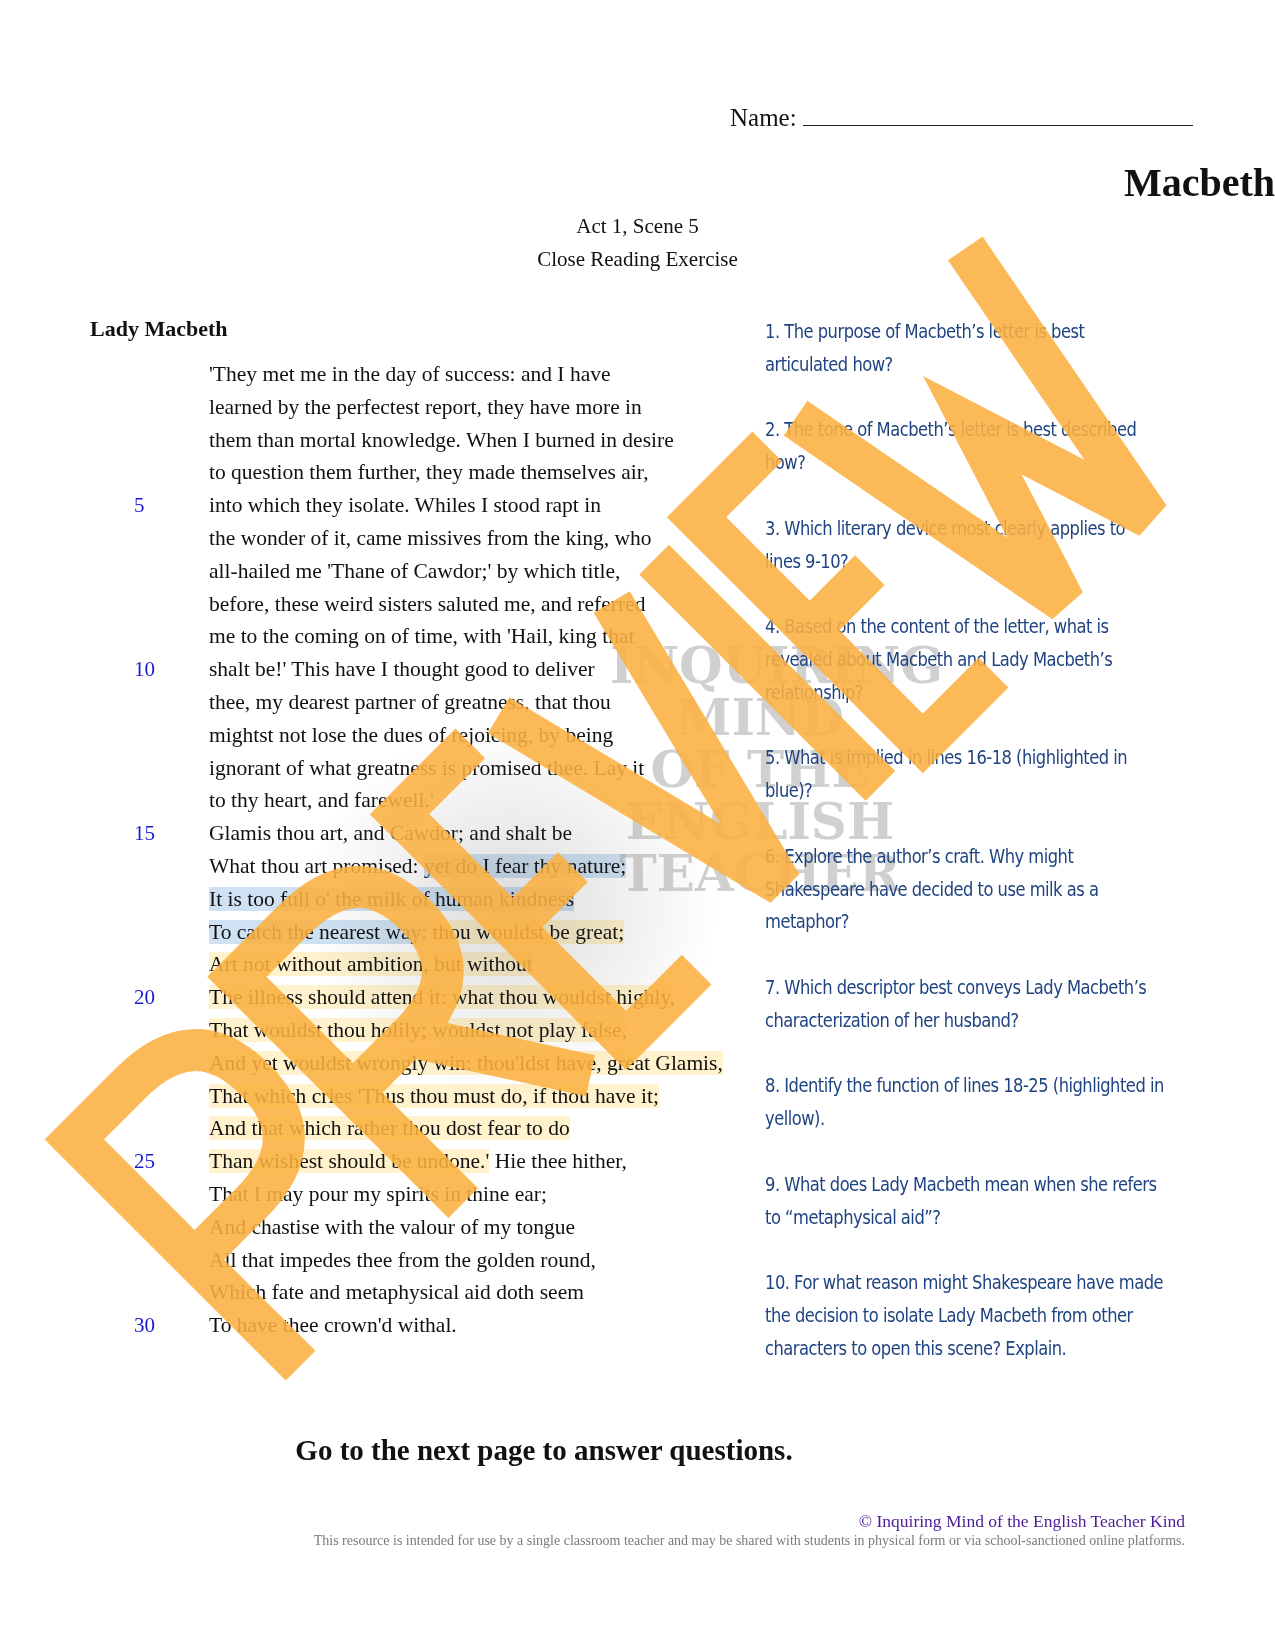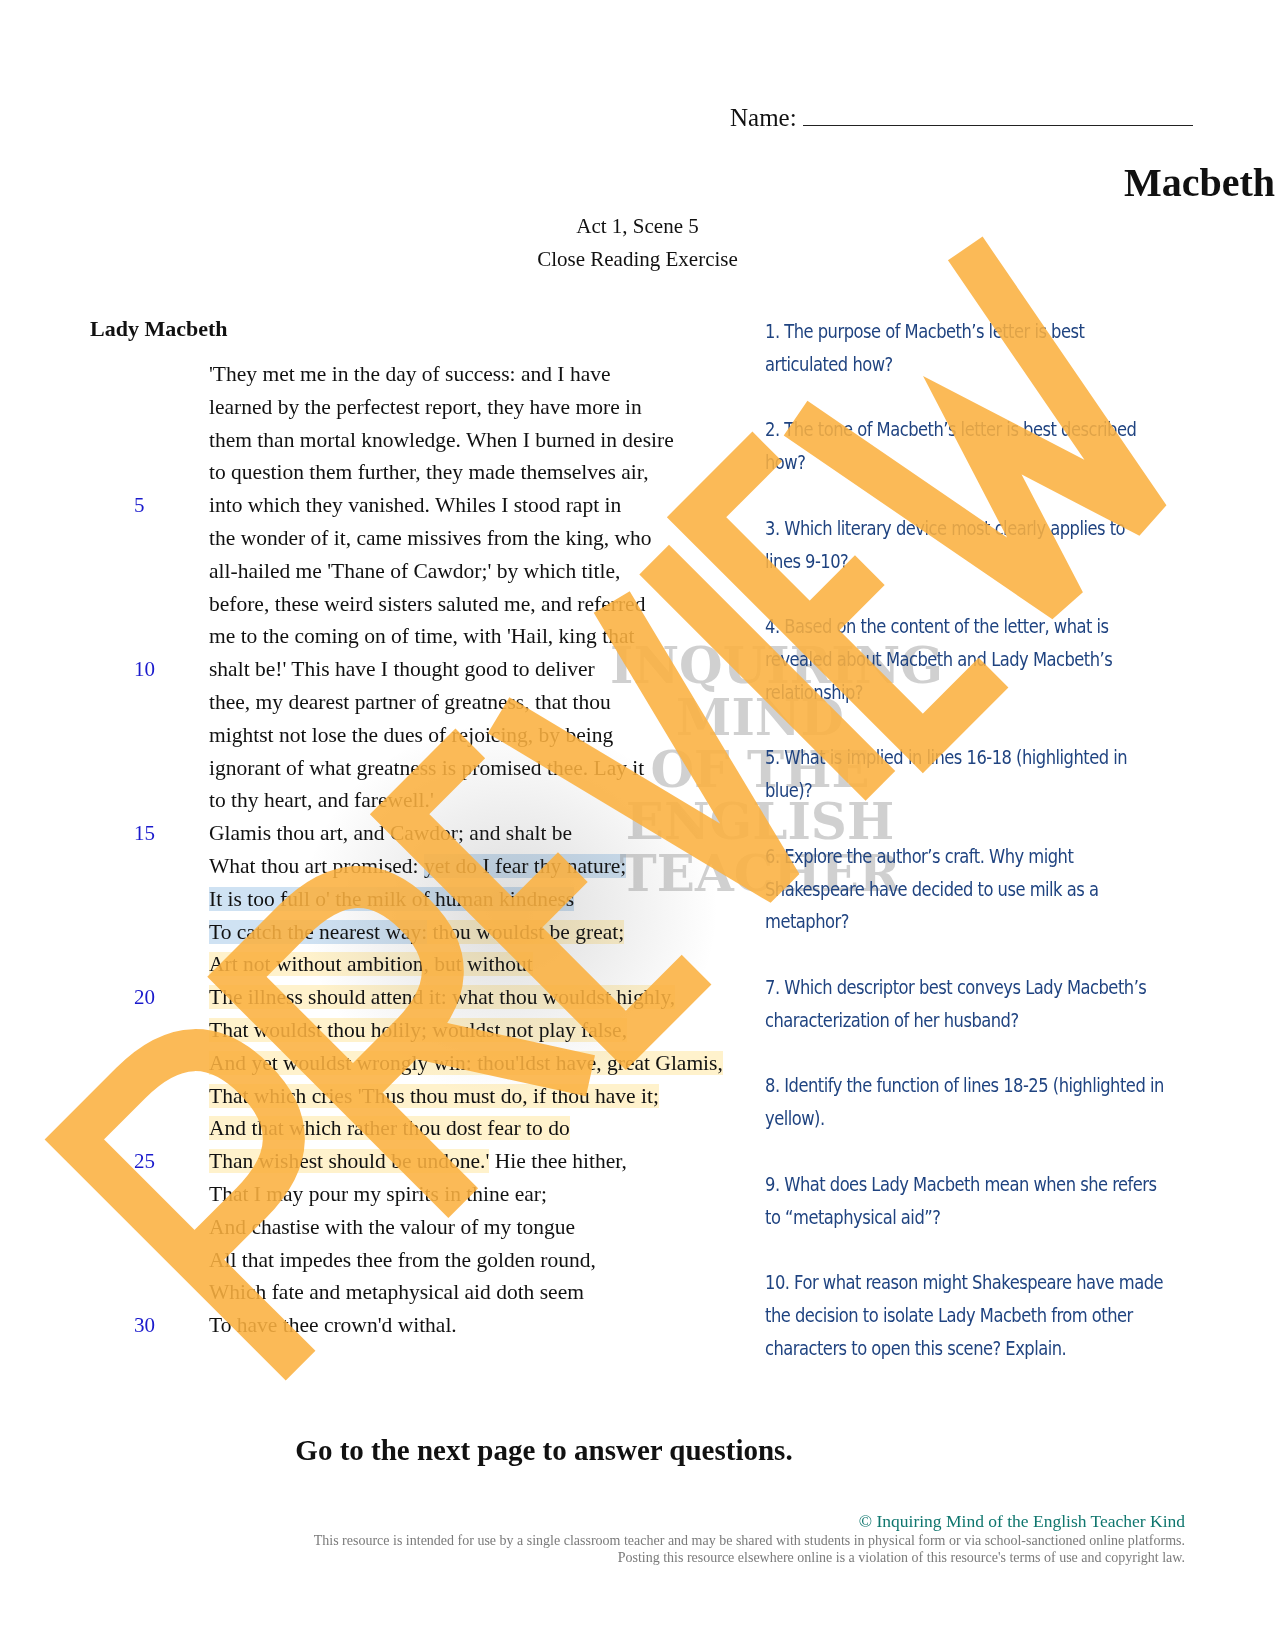--- a/index.html
+++ b/index.html
@@ -24,21 +24,21 @@
   .hl-yellow { background: #fff2cc; }
 
   .questions { position: absolute; top: 315px; left: 765px; width: 400px;
                font-family: "DejaVu Sans", "Liberation Sans", sans-serif; color: #1f4380;
                font-size: 19px; }
   .q { line-height: 32.8px; margin-bottom: 32.8px; letter-spacing: -0.6px; transform: scaleX(0.86); transform-origin: left; width: 465px; }
 
   .goto { position: absolute; top: 1434px; left: 0; width: 1088px; text-align: center; font-size: 29px; font-weight: bold; }
 
   .footer { position: absolute; top: 1510px; right: 90px; text-align: right; width: 1100px; }
-  .footer .copy { font-size: 17.5px; color: #0f766e; line-height: 22px; text-align: right; }
+  .footer .copy { font-size: 17.5px; color: #4c1d95; line-height: 22px; text-align: right; }
   .footer .notice { font-size: 14px; color: #7a7a7a; line-height: 17px; }
 
   
   .wm-text { position: absolute; top: 640px; left: 610px; width: 300px; text-align: center;
              font-family: "DejaVu Serif", serif; font-size: 50px; line-height: 52px;
              color: rgba(150,150,150,0.45); font-weight: bold; pointer-events: none; }
   .wm-blob { position: absolute; top: 720px; left: 300px; width: 420px; height: 380px;
              background: radial-gradient(ellipse at center, rgba(60,60,60,0.18), rgba(60,60,60,0.0) 70%);
              pointer-events: none; }
 
@@ -71,21 +71,21 @@
     <div class="vline">
       <span class="num"></span>
       <span class="txt"><span>them than mortal knowledge. When I burned in desire</span></span>
     </div>
     <div class="vline">
       <span class="num"></span>
       <span class="txt"><span>to question them further, they made themselves air,</span></span>
     </div>
     <div class="vline">
       <span class="num">5</span>
-      <span class="txt"><span>into which they vanished. Whiles I stood rapt in</span></span>
+      <span class="txt"><span>into which they isolate. Whiles I stood rapt in</span></span>
     </div>
     <div class="vline">
       <span class="num"></span>
       <span class="txt"><span>the wonder of it, came missives from the king, who</span></span>
     </div>
     <div class="vline">
       <span class="num"></span>
       <span class="txt"><span>all-hailed me 'Thane of Cawdor;' by which title,</span></span>
     </div>
     <div class="vline">
@@ -202,21 +202,20 @@
     <div class="q">8. Identify the function of lines 18-25 (highlighted in yellow).</div>
     <div class="q">9. What does Lady Macbeth mean when she refers to “metaphysical aid”?</div>
     <div class="q">10. For what reason might Shakespeare have made the decision to isolate Lady Macbeth from other characters to open this scene? Explain.</div>
   </div>
 
 <div class="goto">Go to the next page to answer questions.</div>
 
 <div class="footer">
   <div class="copy">© Inquiring Mind of the English Teacher Kind</div>
   <div class="notice">This resource is intended for use by a single classroom teacher and may be shared with students in physical form or via school-sanctioned online platforms.</div>
-  <div class="notice">Posting this resource elsewhere online is a violation of this resource's terms of use and copyright law.</div>
 </div>
 
 <svg class="preview" viewBox="0 0 1275 1650" xmlns="http://www.w3.org/2000/svg">
   <g transform="translate(640,800) rotate(-45)" fill="none" stroke="#fbb040" stroke-opacity="0.88" stroke-width="42" stroke-linejoin="miter" stroke-linecap="butt">
 
     <path d="M-640,160 L-640,-160 L-560,-160 Q-470,-160 -470,-75 Q-470,10 -560,10 L-640,10"></path>
 
     <path d="M-410,160 L-410,-160 L-330,-160 Q-240,-160 -240,-78 Q-240,4 -330,4 L-410,4 M-330,4 L-230,160"></path>
 
     <path d="M-80,-160 L-180,-160 L-180,160 L-80,160 M-180,0 L-95,0"></path>

